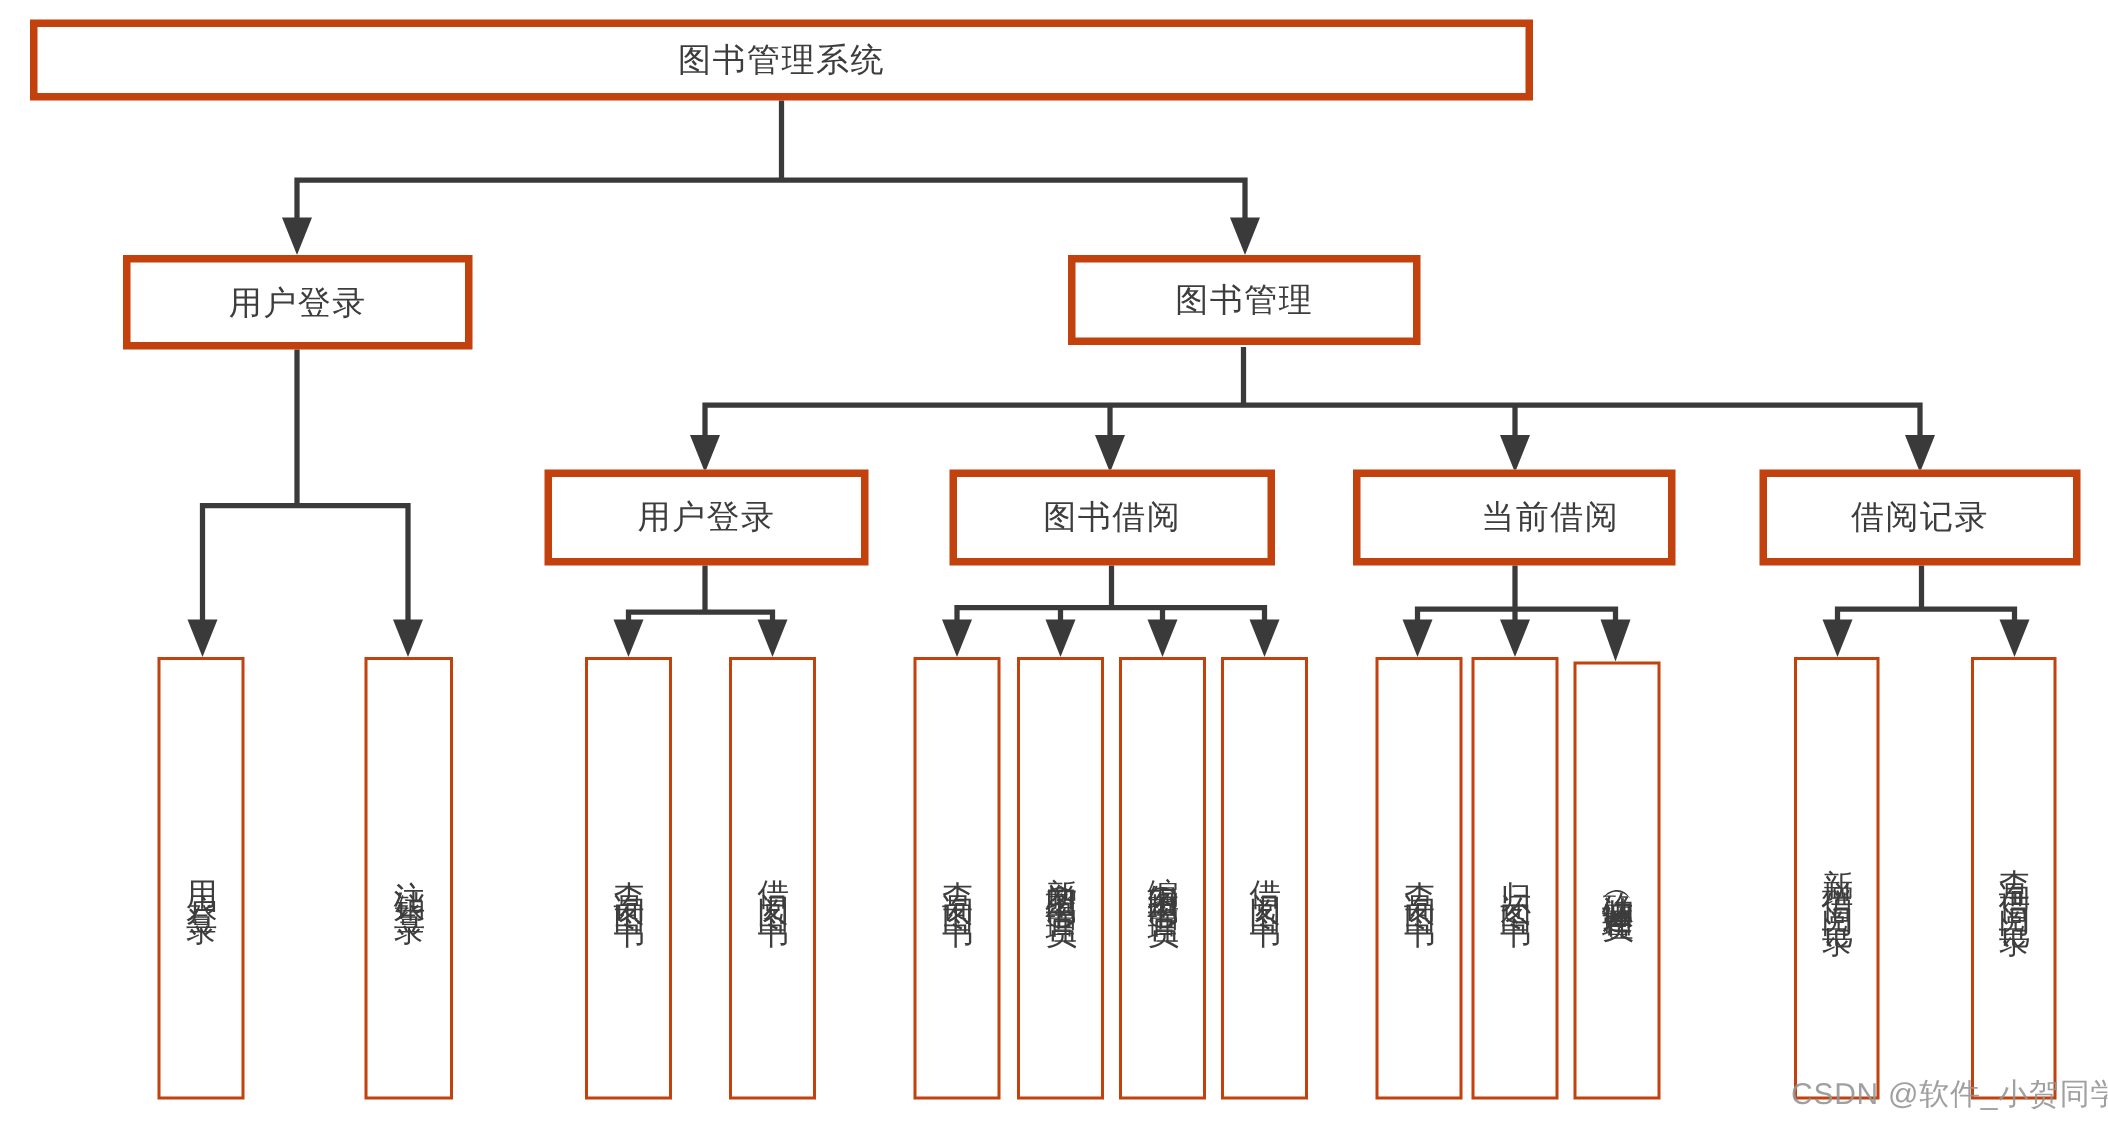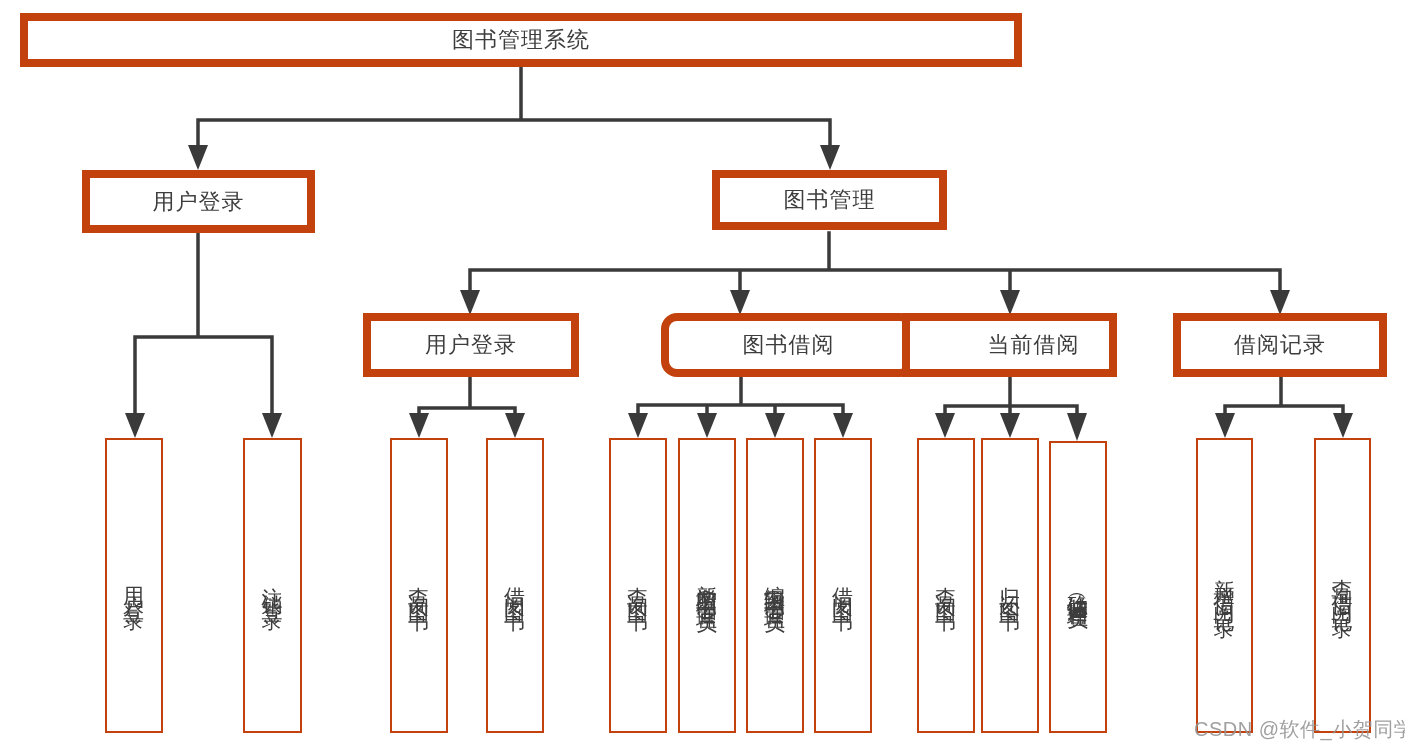--- a/index.html
+++ b/index.html
@@ -18,21 +18,21 @@
   #connectors {
     position: absolute;
     left: 0; top: 0;
     width: 1405px;
     height: 747px;
   }
   .node {
     position: absolute;
     box-sizing: border-box;
     background: #ffffff;
-    border: 8px solid #c2410c;
+    border: 5px solid #c2410c;
     color: #3d3d3d;
     display: flex;
     align-items: center;
     justify-content: center;
     font-size: 22px;
     letter-spacing: 1px;
     white-space: nowrap;
   }
   .node.leaf {
     border-width: 2.5px;
@@ -122,21 +122,21 @@
       <path d="M1333,413 L1353,413 L1343,438 Z"></path>
     </g>
   </svg>
 
   <div class="node" style="left:20px; top:13px; width:1002px; height:54px;">图书管理系统</div>
 
   <div class="node" style="left:82px; top:170px; width:233px; height:63px;">用户登录</div>
   <div class="node" style="left:712px; top:170px; width:235px; height:60px;">图书管理</div>
 
   <div class="node" style="left:363px; top:313px; width:216px; height:64px;">用户登录</div>
-  <div class="node" style="left:661px; top:313px; width:255px; height:64px;border-radius:16px;">图书借阅</div>
+  <div class="node" style="left:633px; top:313px; width:217px; height:64px;">图书借阅</div>
   <div class="node" style="left:902px; top:313px; width:215px; height:64px;padding-left:48px;">当前借阅</div>
   <div class="node" style="left:1173px; top:313px; width:214px; height:64px;">借阅记录</div>
 
   <div class="node leaf" style="left:105px; top:438px; width:58px; height:295px;">用户登录</div>
   <div class="node leaf" style="left:243px; top:438px; width:59px; height:295px;">注销登录</div>
 
   <div class="node leaf" style="left:390px; top:438px; width:58px; height:295px;">查询图书</div>
   <div class="node leaf" style="left:486px; top:438px; width:58px; height:295px;">借阅图书</div>
 
   <div class="node leaf" style="left:609px; top:438px; width:58px; height:295px;">查询图书</div>

